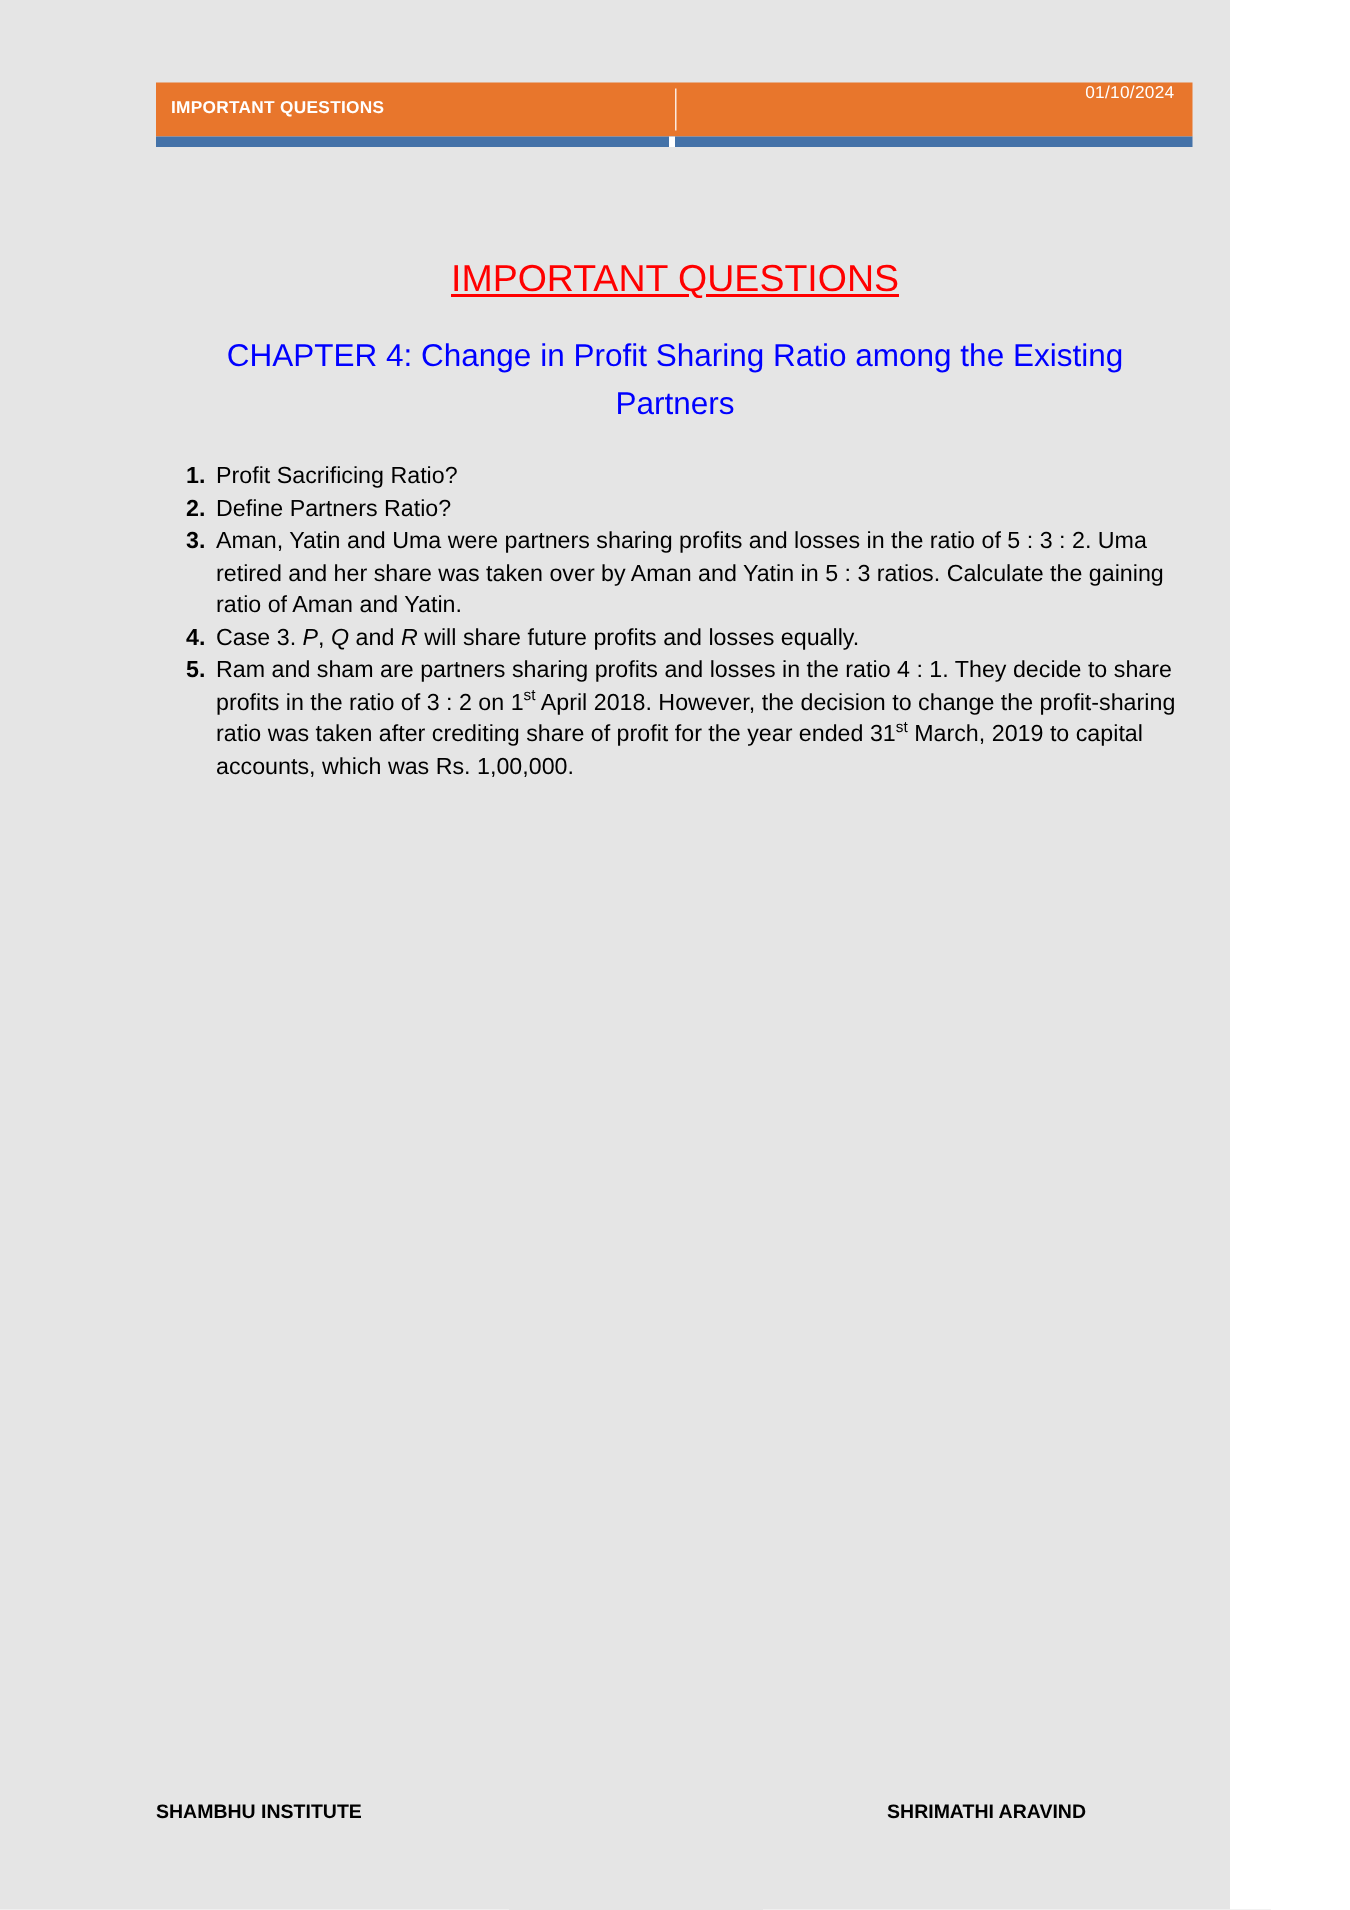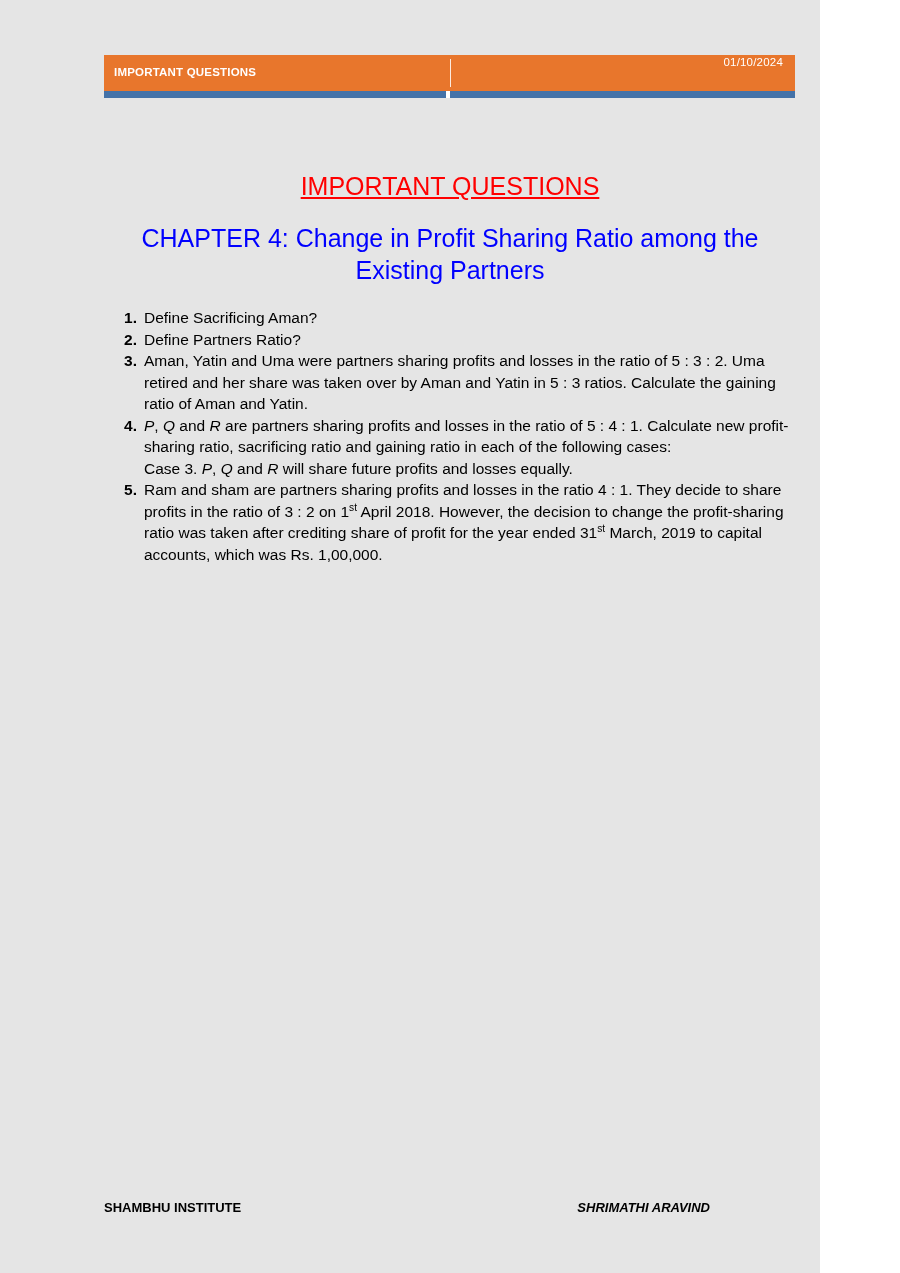--- a/index.html
+++ b/index.html
@@ -87,21 +87,21 @@
     color: #FF0000;
     text-decoration: underline;
     font-family: "Liberation Sans", sans-serif;
   }
   .chapter-title {
     position: absolute;
     left: 120px;
     top: 222px;
     width: 660px;
     text-align: center;
-    font-size: 25px;
+    font-size: 21px;
     color: #0000FF;
     line-height: 32px;
   }
 
   
   .qlist {
     position: absolute;
     left: 104px;
     top: 307px;
     width: 692px;
@@ -141,25 +141,24 @@
   
   .footer-left {
     position: absolute;
     left: 104px;
     top: 1200px;
     font-size: 13px;
     font-weight: bold;
   }
   .footer-right {
     position: absolute;
-    right: 110px;
+    right: 96px;
     top: 1200px;
     font-size: 13px;
     font-weight: bold;
-    font-style: italic;
   }
 </style>
 </head>
 <body>
 
 <div class="page">
 
   <div class="header-band">
     <div class="header-left">IMPORTANT QUESTIONS</div>
     <div class="header-divider"></div>
@@ -169,42 +168,41 @@
   <div class="header-rule-white"></div>
 
   <div class="doc-title">IMPORTANT QUESTIONS</div>
   <div class="chapter-title">CHAPTER 4: Change in Profit Sharing Ratio among the Existing Partners</div>
 
   <div class="qlist">
 
     <div class="qitem">
       <div class="qnum">1.</div>
       <div class="qbody">
-        <p>Define Sacrificing Aman?</p>
+        <p>Profit Sacrificing Ratio?</p>
       </div>
     </div>
 
     <div class="qitem">
       <div class="qnum">2.</div>
       <div class="qbody">
         <p>Define Partners Ratio?</p>
       </div>
     </div>
 
     <div class="qitem">
       <div class="qnum">3.</div>
       <div class="qbody">
         <p>Aman, Yatin and Uma were partners sharing profits and losses in the ratio of 5 : 3 : 2. Uma retired and her share was taken over by Aman and Yatin in 5 : 3 ratios. Calculate the gaining ratio of Aman and Yatin.</p>
       </div>
     </div>
 
     <div class="qitem">
       <div class="qnum">4.</div>
       <div class="qbody">
-        <p><i>P</i>, <i>Q</i> and <i>R</i> are partners sharing profits and losses in the ratio of 5 : 4 : 1. Calculate new profit-sharing ratio, sacrificing ratio and gaining ratio in each of the following cases:</p>
         <p class="sub-line">Case 3. <i>P</i>, <i>Q</i> and <i>R</i> will share future profits and losses equally.</p>
       </div>
     </div>
 
     <div class="qitem">
       <div class="qnum">5.</div>
       <div class="qbody">
         <p>Ram and sham are partners sharing profits and losses in the ratio 4 : 1. They decide to share profits in the ratio of 3 : 2 on 1<sup>st</sup> April 2018. However, the decision to change the profit-sharing ratio was taken after crediting share of profit for the year ended 31<sup>st</sup> March, 2019 to capital accounts, which was Rs. 1,00,000.</p>
       </div>
     </div>

